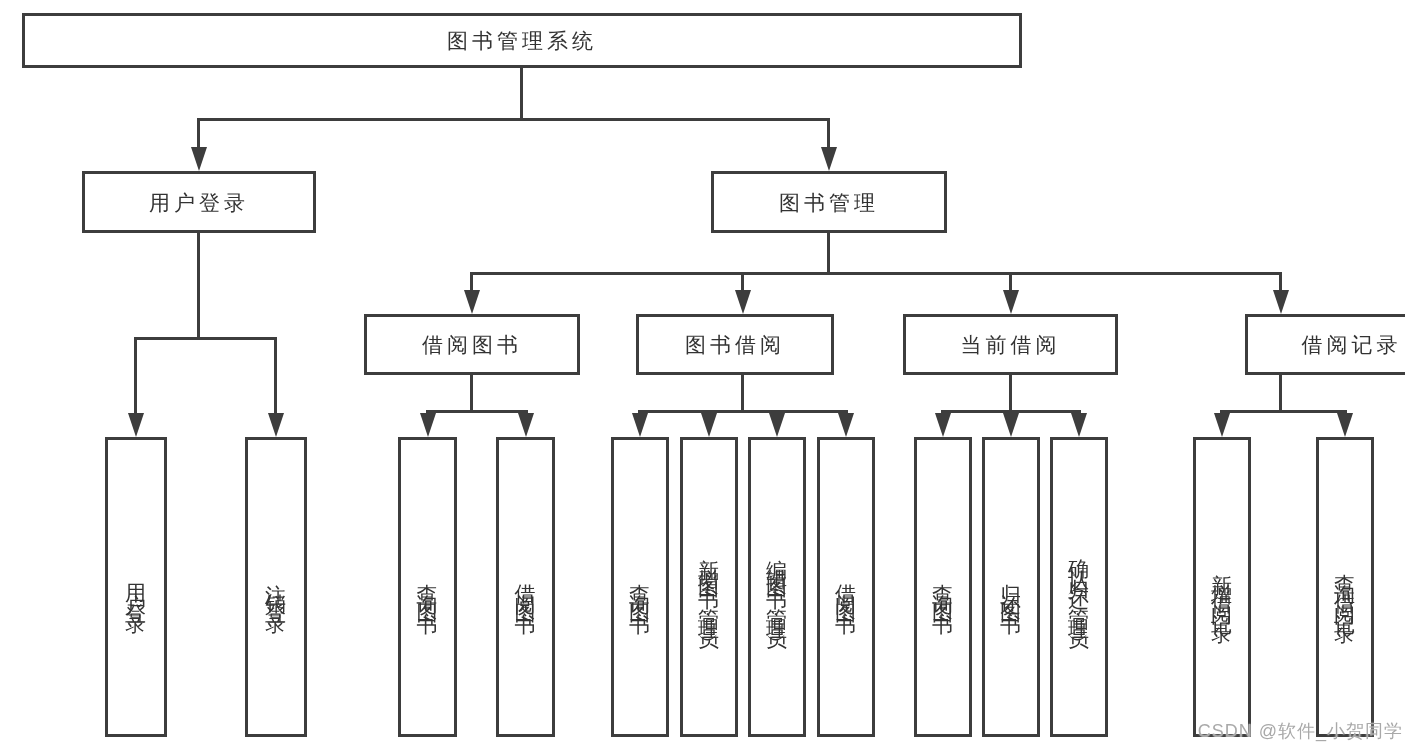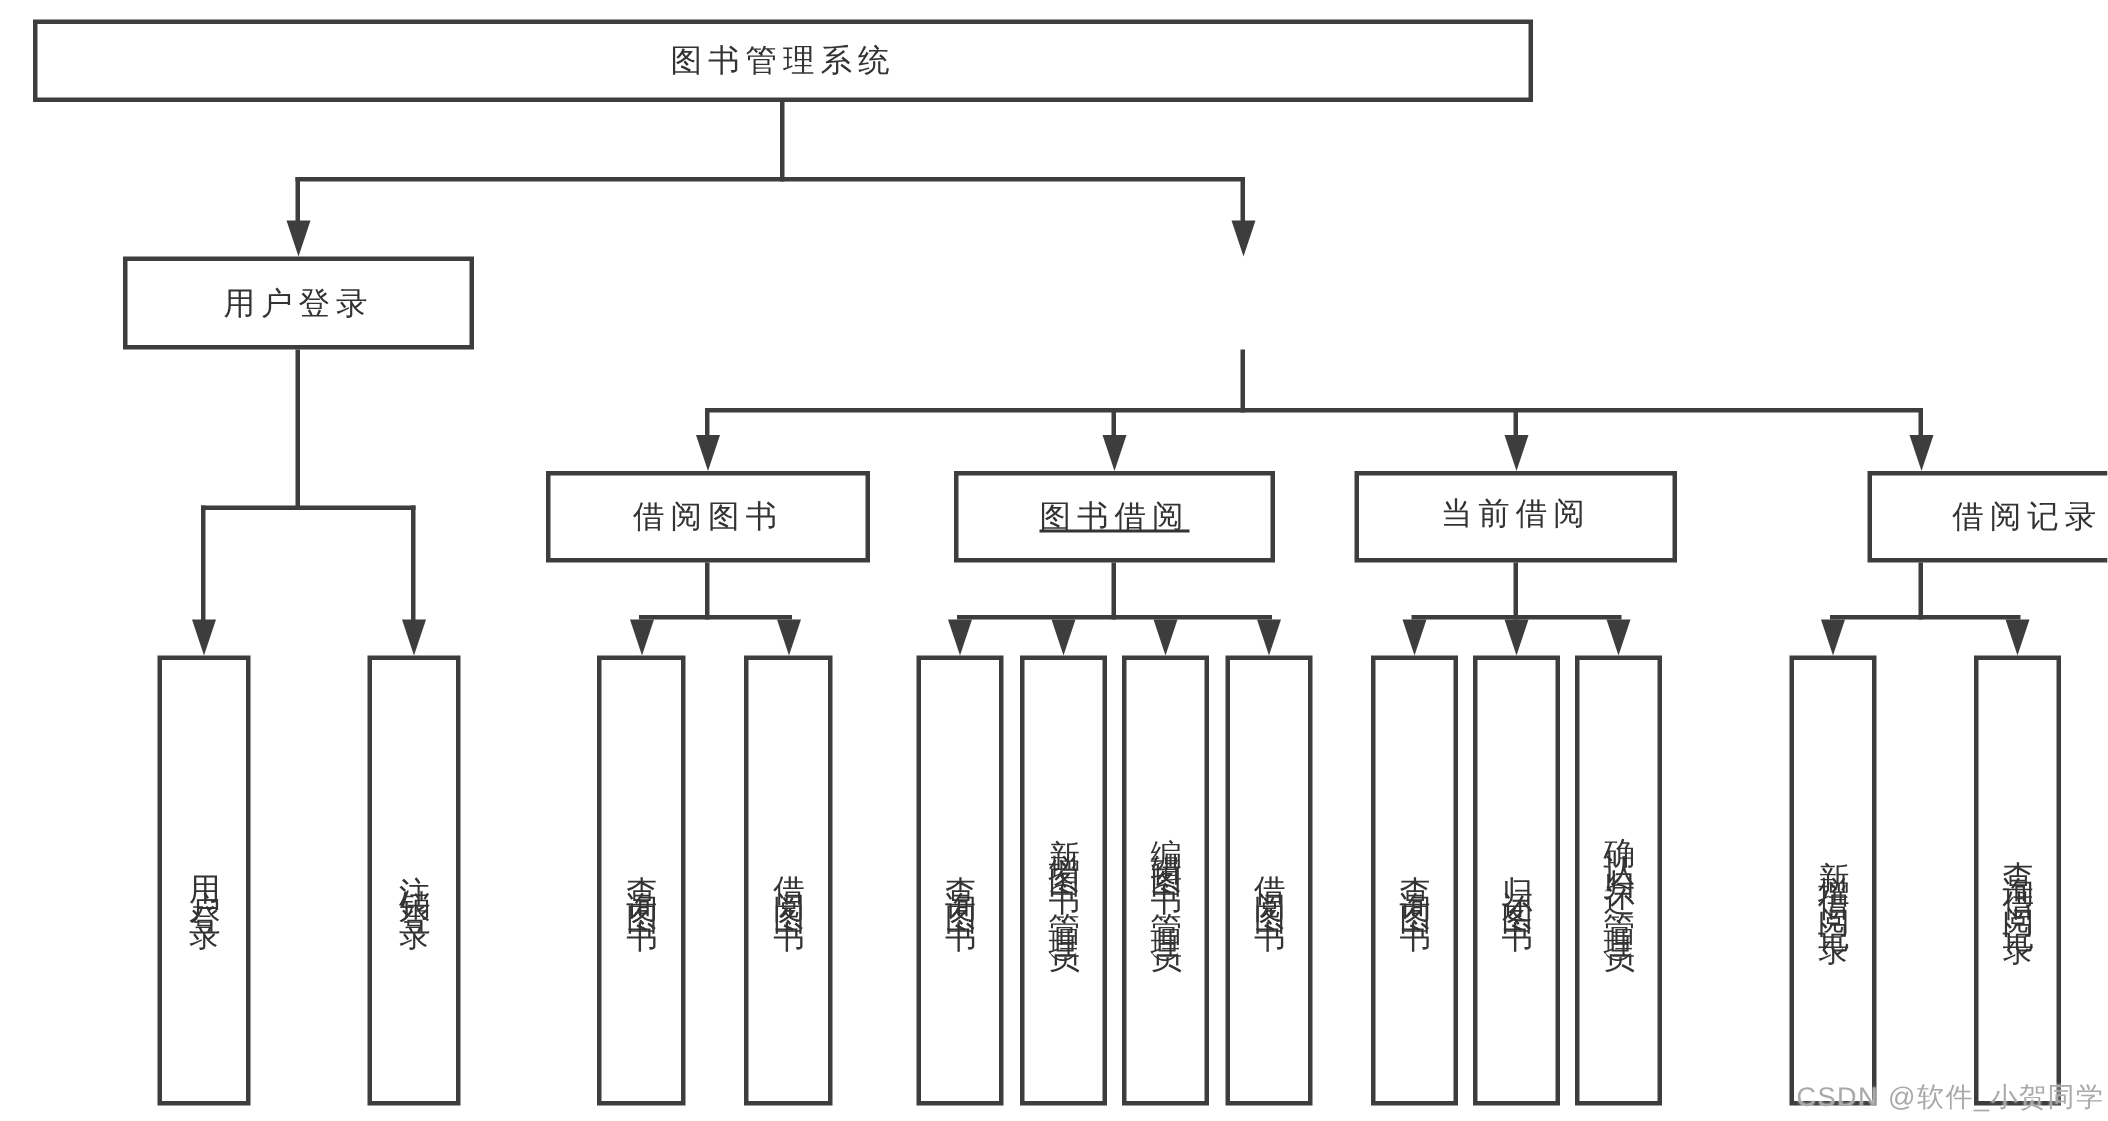--- a/index.html
+++ b/index.html
@@ -71,26 +71,27 @@
 </style>
 </head>
 <body>
 
 <div id="canvas">
 
   <div class="node" style="left:22px; top:13px; width:1000px; height:55px;">图书管理系统</div>
 
   <div class="node" style="left:82px; top:171px; width:234px; height:62px;">用户登录</div>
 
+  <div class="node" style="left:711px; top:171px; width:236px; height:62px;">图书管理</div>
 
   <div class="node" style="left:364px; top:314px; width:216px; height:61px;">借阅图书</div>
 
-  <div class="node" style="left:636px; top:314px; width:214px; height:61px;text-decoration:underline;">图书借阅</div>
+  <div class="node" style="left:636px; top:314px; width:198px; height:61px;">图书借阅</div>
 
-  <div class="node" style="left:903px; top:314px; width:215px; height:61px;font-family:Liberation Mono, monospace;">当前借阅</div>
+  <div class="node" style="left:903px; top:314px; width:215px; height:61px;">当前借阅</div>
 
   <div class="node" style="left:1245px; top:314px; width:213px; height:61px;">借阅记录</div>
 
   <div class="node leaf" style="left:105px; width:62px;">用户登录</div>
 
   <div class="node leaf" style="left:245px; width:62px;">注销登录</div>
 
   <div class="node leaf" style="left:398px; width:59px;">查询图书</div>
 
   <div class="node leaf" style="left:496px; width:59px;">借阅图书</div>

